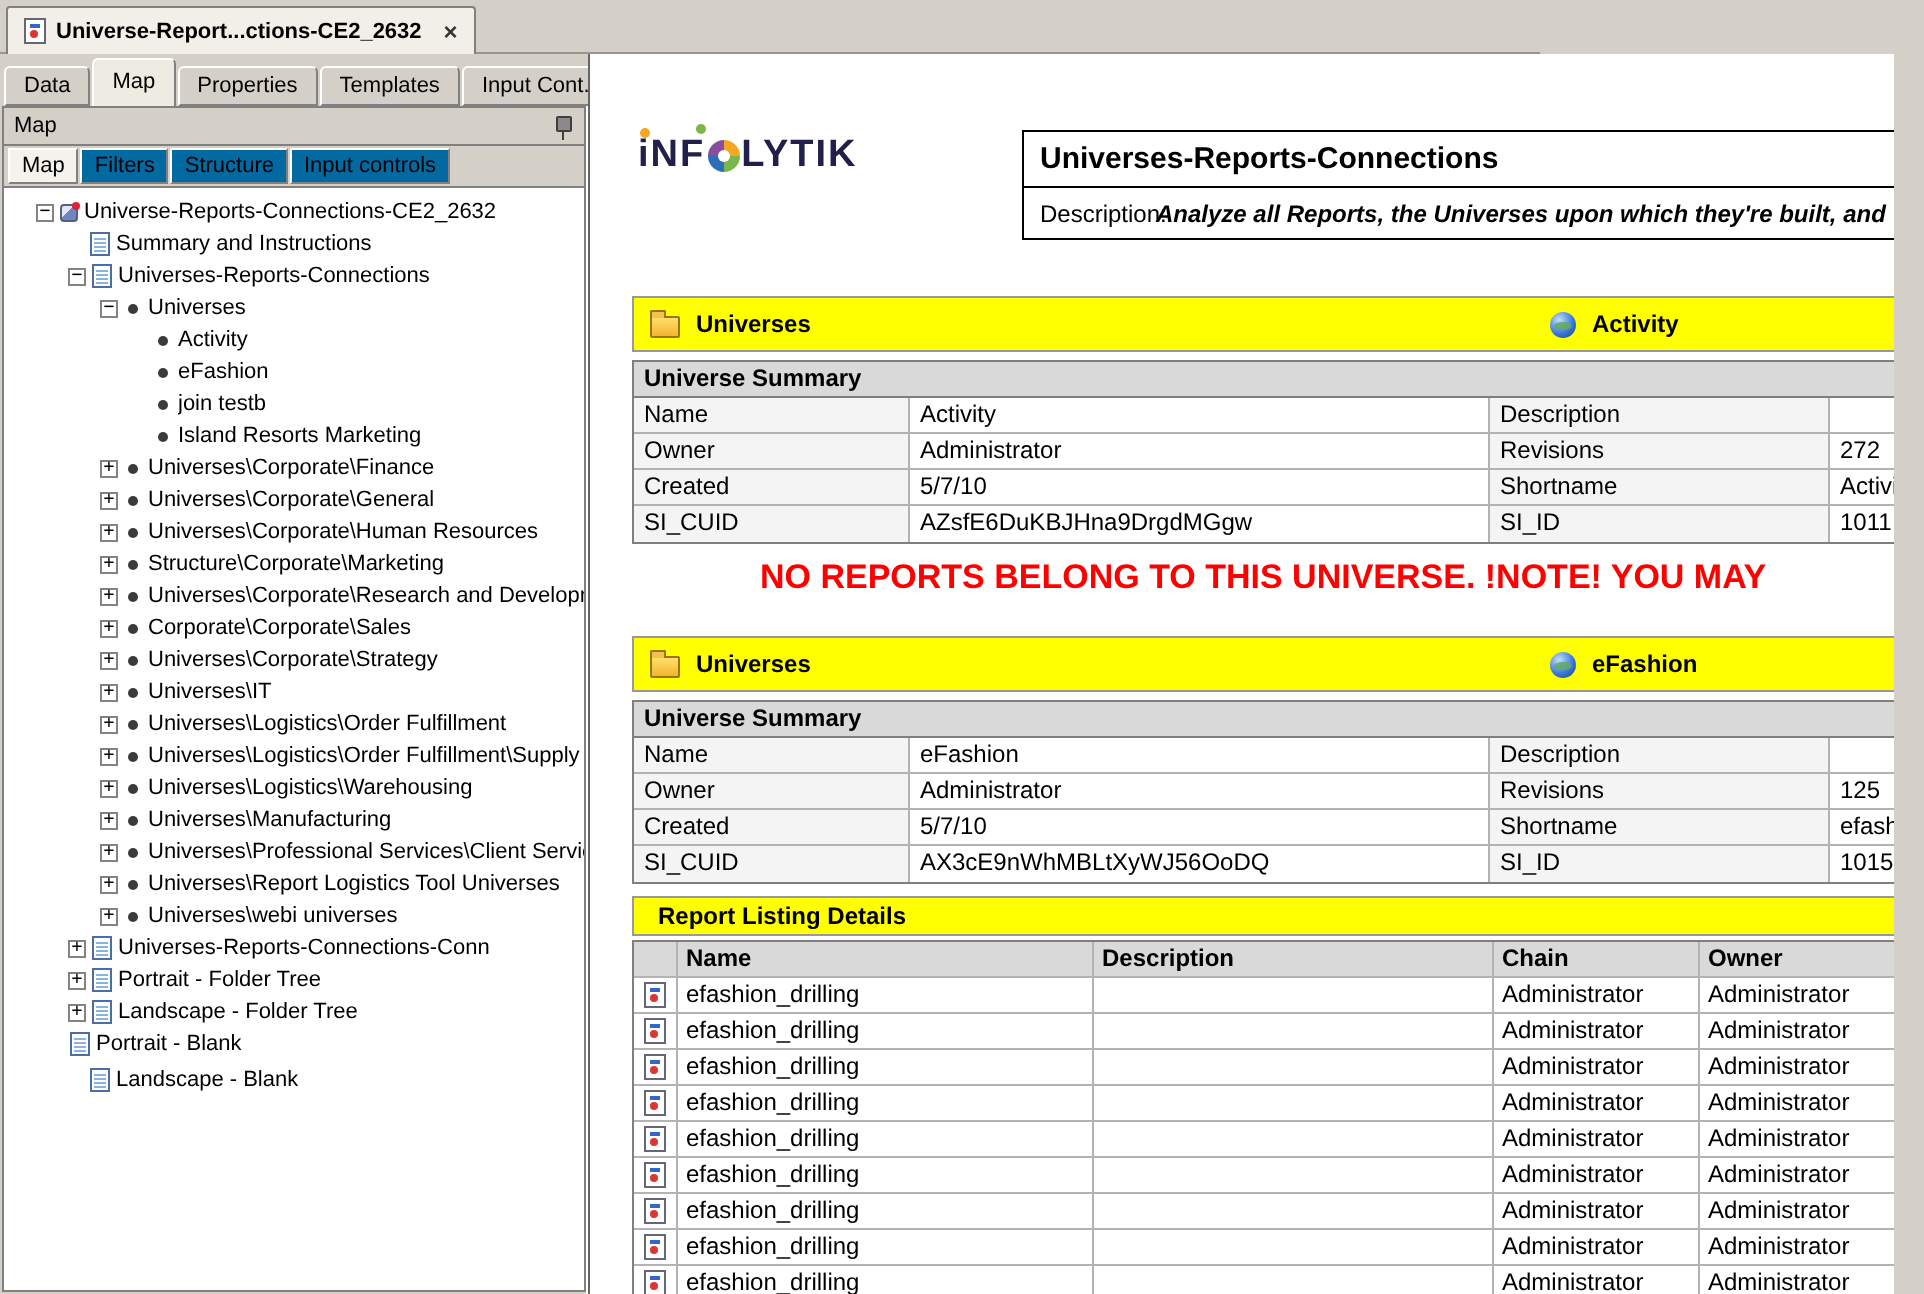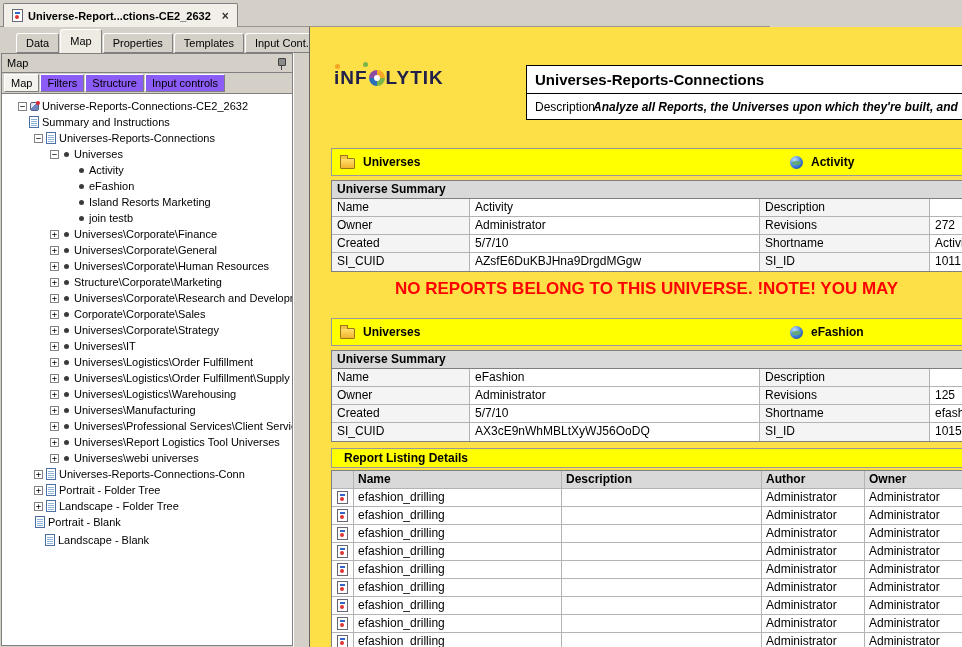--- a/index.html
+++ b/index.html
@@ -7,50 +7,50 @@
   body { font-family:"Liberation Sans","DejaVu Sans",sans-serif; background:#d4d0c8; }
   .app { position:relative; width:770px; height:647px;border-radius:17px; }
 
   
   .doc-bar { position:absolute; left:0; top:0; width:100%; height:27px; background:#d4d0c8; border-bottom:1px solid #9a968e; }
   .doc-tab { position:absolute; left:3px; top:3px; height:24px; background:#f1efe8; border:1px solid #808080; border-bottom:none; border-radius:2px 2px 0 0; display:flex; align-items:center; gap:5px; padding:0 8px; font-size:11px; font-weight:bold; }
   .doc-tab-close { margin-left:6px; font-size:12px; font-weight:bold; color:#333; cursor:default; }
 
   
   .left-col { position:absolute; left:0; top:27px; width:309px; bottom:0; background:#d4d0c8; }
-  .main-tabs { position:absolute; left:16px; top:1px; height:25px; display:flex; align-items:flex-end; }
+  .main-tabs { position:absolute; left:2px; top:1px; height:25px; display:flex; align-items:flex-end; }
   .main-tab { height:20px; line-height:18px; padding:0 9px; font-size:11px; background:#d4d0c8; border:1px solid; border-color:#fff #808080 #808080 #fff; border-radius:3px 3px 0 0; margin-right:1px; white-space:nowrap; }
   .main-tab.active { height:24px; line-height:22px; background:#eeebe3; position:relative; z-index:2; border-bottom:none; }
 
   .panel-header { position:absolute; left:1px; top:26px; right:16px; height:20px; background:#d4d0c8; border:1px solid #808080; display:flex; align-items:center; padding:0 5px; font-size:11px; }
   .panel-title { flex:1; }
   .pin-icon { width:13px; height:13px; position:relative; }
   .pin-icon::before { content:""; position:absolute; left:4px; top:1px; width:6px; height:6px; background:#8a8a8a; border:1px solid #3f3f3f; border-radius:1px; }
   .pin-icon::after { content:""; position:absolute; left:7px; top:8px; width:1px; height:5px; background:#3f3f3f; }
 
   .sub-tabs { position:absolute; left:1px; top:46px; right:16px; height:21px; background:#d4d0c8; border-left:1px solid #808080; border-right:1px solid #808080; border-bottom:1px solid #808080; display:flex; align-items:center; padding-left:2px; gap:1px; }
-  .sub-tab { font-size:11px; padding:2px 6px; border:1px solid; border-color:#fff #808080 #808080 #fff; background:#8b5cf6; white-space:nowrap; }
+  .sub-tab { font-size:11px; padding:2px 6px; border:1px solid; border-color:#fff #808080 #808080 #fff; background:#0369a1; white-space:nowrap; }
   .sub-tab.active { background:#f4f2ec; }
 
   .tree { position:absolute; left:1px; top:67px; right:16px; bottom:1px; background:#fff; border:1px solid #808080; border-top:none; overflow:hidden; padding-top:4px; }
   .tree-item { height:16px; display:flex; align-items:center; gap:3px; font-size:11px; white-space:nowrap; overflow:hidden; }
   .expander { flex:none; width:9px; height:9px; border:1px solid #848284; background:#fff; font:9px/7px "DejaVu Sans Mono",monospace; text-align:center; color:#000; }
   .tree-spacer { flex:none; width:8px; }
   .tree-icon { flex:none; }
   .tree-icon.workspace { width:9px; height:9px; background:linear-gradient(135deg,#e1e7f5 0 40%,#6f86c0 40% 100%); border:1px solid #55607e; border-radius:2px; position:relative; }
   .tree-icon.workspace::after { content:""; position:absolute; right:-2px; top:-2px; width:4px; height:4px; background:#d23; border-radius:50%; }
   .tree-icon.page { width:10px; height:12px; background:#fff; border:1px solid #4a6fa5; position:relative; }
   .tree-icon.page::before { content:""; position:absolute; left:1px; right:1px; top:2px; height:1px; background:#8fb2d9; box-shadow:0 2px 0 #8fb2d9,0 4px 0 #8fb2d9,0 6px 0 #8fb2d9; }
   .tree-icon.bullet { width:5px; height:5px; border-radius:50%; background:#3b3b3b; margin:0 2px; }
   .tree-label { overflow:hidden; }
 
   .splitter { position:absolute; right:0; top:26px; width:16px; bottom:0; background:#d4d0c8; border-left:1px solid #fff; }
 
   
-  .report-pane { position:absolute; left:309px; top:27px; width:653px; bottom:0; background:#fde047; border-left:1px solid #666; overflow:hidden; }
+  .report-pane { position:absolute; left:294px; top:27px; width:653px; bottom:0; background:#ffffff; border-left:1px solid #666; overflow:hidden; }
 
   .logo { position:absolute; left:24px; top:40px; display:flex; align-items:center; font-weight:bold; color:#20204a; font-size:19px; letter-spacing:1px; }
   .logo-text { white-space:pre; }
   .logo-o { width:16px; height:16px; border-radius:50%; background:#2a6fb8; background-image:conic-gradient(#f5a623 0 25%,#7ab648 25% 50%,#2a6fb8 50% 75%,#8a4ea0 75%); position:relative; margin:0 1px; flex:none; }
   .logo-o::after { content:""; position:absolute; left:5px; top:5px; width:6px; height:6px; border-radius:50%; background:#fff; }
   .logo-dot { position:absolute; width:5px; height:5px; border-radius:50%; }
   .logo-dot.d1 { left:1px; top:-3px; background:#f5a623; }
   .logo-dot.d2 { left:29px; top:-5px; background:#7ab648; }
 
   .title-box { position:absolute; left:216px; top:38px; width:525px; background:#fff; border:1px solid #000; }
@@ -125,21 +125,21 @@
         <div class="sub-tab">Filters</div>
         <div class="sub-tab">Structure</div>
         <div class="sub-tab">Input controls</div>
       </div>
     <div class="tree" id="tree">
         <div class="tree-item" style="padding-left: 16px;">
           <span class="expander">−</span>
           <span class="tree-icon workspace"></span>
           <span class="tree-label">Universe-Reports-Connections-CE2_2632</span>
         </div>
-        <div class="tree-item" style="padding-left: 16px;">
+        <div class="tree-item" style="padding-left: 32px;">
           <span class="tree-spacer"></span>
           <span class="tree-icon page"></span>
           <span class="tree-label">Summary and Instructions</span>
         </div>
         <div class="tree-item" style="padding-left: 32px;">
           <span class="expander">−</span>
           <span class="tree-icon page"></span>
           <span class="tree-label">Universes-Reports-Connections</span>
         </div>
         <div class="tree-item" style="padding-left: 48px;">
@@ -153,26 +153,26 @@
           <span class="tree-label">Activity</span>
         </div>
         <div class="tree-item" style="padding-left: 64px;">
           <span class="tree-spacer"></span>
           <span class="tree-icon bullet"></span>
           <span class="tree-label">eFashion</span>
         </div>
         <div class="tree-item" style="padding-left: 64px;">
           <span class="tree-spacer"></span>
           <span class="tree-icon bullet"></span>
+          <span class="tree-label">join testb</span>
+        </div>
+        <div class="tree-item" style="padding-left: 64px;">
+          <span class="tree-spacer"></span>
+          <span class="tree-icon bullet"></span>
           <span class="tree-label">Island Resorts Marketing</span>
-        </div>
-        <div class="tree-item" style="padding-left: 64px;">
-          <span class="tree-spacer"></span>
-          <span class="tree-icon bullet"></span>
-          <span class="tree-label">join testb</span>
         </div>
         <div class="tree-item" style="padding-left: 48px;">
           <span class="expander">+</span>
           <span class="tree-icon bullet"></span>
           <span class="tree-label">Universes\Corporate\Finance</span>
         </div>
         <div class="tree-item" style="padding-left: 48px;">
           <span class="expander">+</span>
           <span class="tree-icon bullet"></span>
           <span class="tree-label">Universes\Corporate\General</span>
@@ -351,21 +351,21 @@
           </div>
         </div>
       </div>
     <div id="listing">
         <div class="listing-band">Report Listing Details</div>
         <div class="listing-table">
           <div class="listing-row header">
             <div class="lt-cell icon-cell"></div>
             <div class="lt-cell">Name</div>
             <div class="lt-cell">Description</div>
-            <div class="lt-cell">Author</div>
+            <div class="lt-cell">Chain</div>
             <div class="lt-cell">Owner</div>
           </div>
           <div class="listing-row">
             <div class="lt-cell icon-cell">
               <span class="mini-doc"></span>
             </div>
             <div class="lt-cell">efashion_drilling</div>
             <div class="lt-cell"></div>
             <div class="lt-cell">Administrator</div>
             <div class="lt-cell">Administrator</div>

